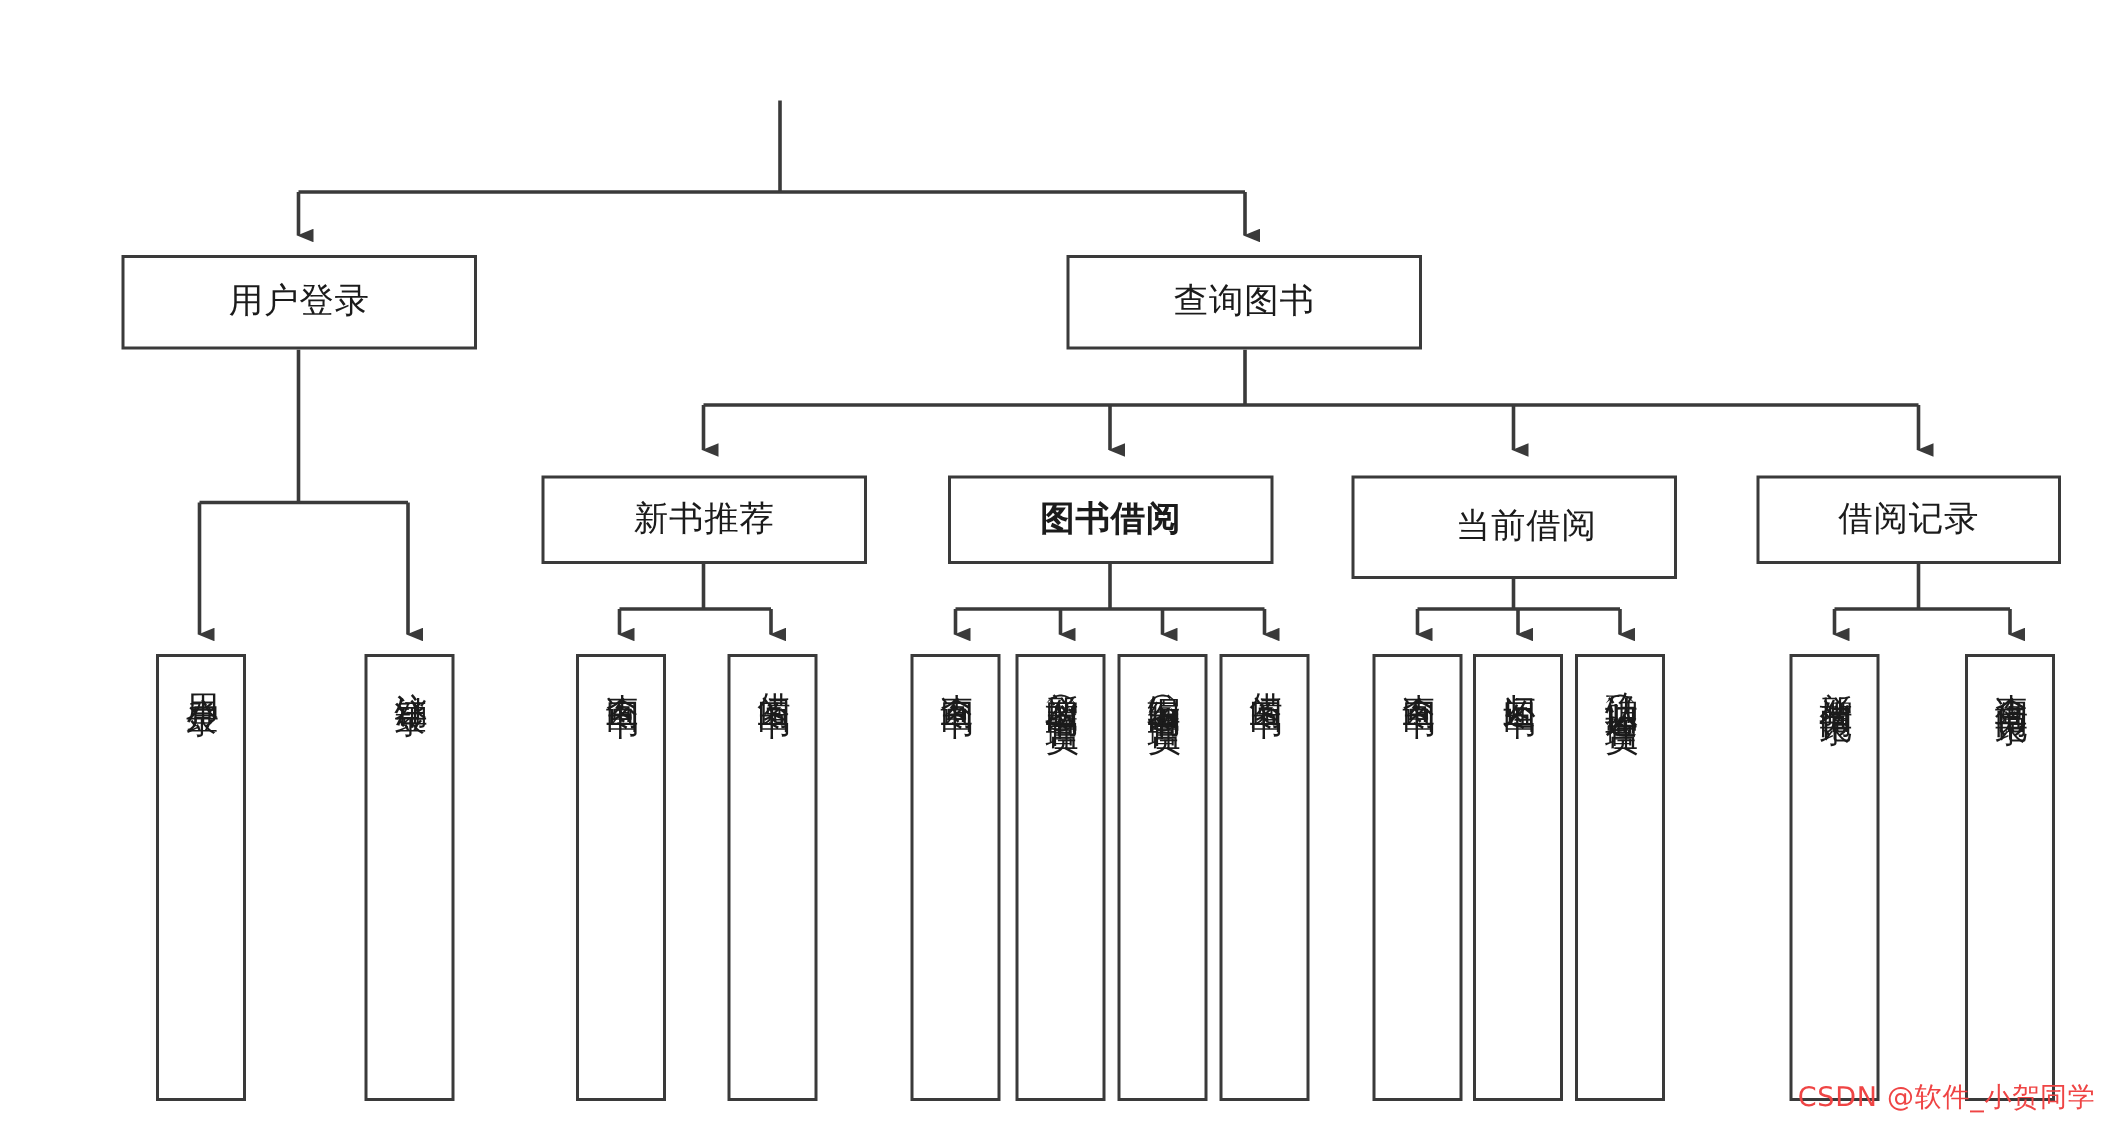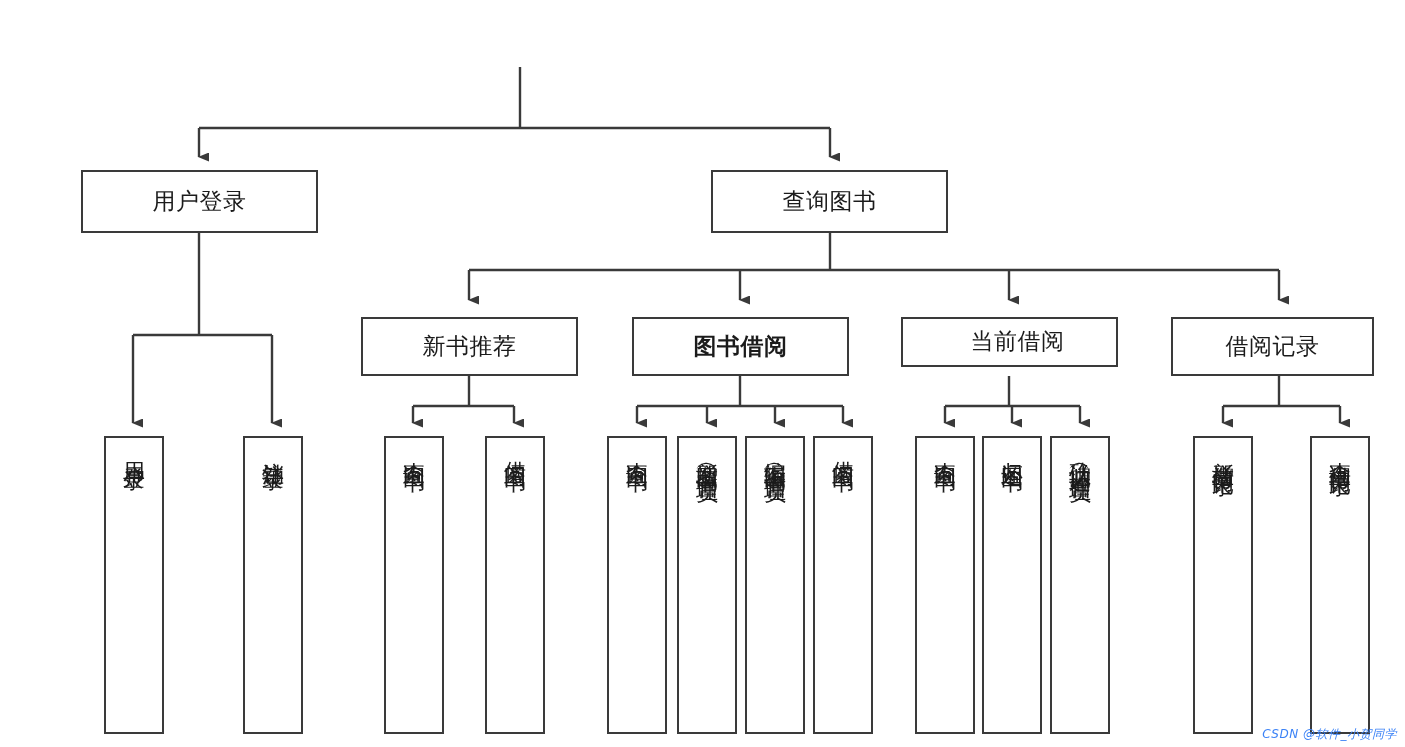--- a/index.html
+++ b/index.html
@@ -59,26 +59,25 @@
     text-orientation: upright;
     font-size: 22px;
     line-height: 1.0;
     letter-spacing: 3px;
     white-space: nowrap;
   }
   .watermark {
     position: absolute;
     right: 8px;
     bottom: 4px;
-    font-size: 12px;
-    color: #3b82f6;
+    font-size: 18px;
+    color: #ef4444;
     letter-spacing: 0.5px;
     white-space: nowrap;
     user-select: none;
-    font-style: italic;
   }
 </style>
 </head>
 <body>
 
 <div id="canvas">
 
   <svg class="edges" viewBox="0 0 1405 747">
     <defs>
       <marker id="arrow" markerWidth="9" markerHeight="11" refX="4.5" refY="10" orient="auto" markerUnits="userSpaceOnUse">
@@ -136,21 +135,21 @@
   <div class="node horiz" style="left:711px; top:170px; width:237px; height:63px;">
     <span class="label">查询图书</span>
   </div>
 
   <div class="node horiz" style="left:361px; top:317px; width:217px; height:59px;align-items:center;">
     <span class="label">新书推荐</span>
   </div>
   <div class="node horiz" style="left:632px; top:317px; width:217px; height:59px;font-weight:bold;">
     <span class="label">图书借阅</span>
   </div>
-  <div class="node horiz" style="left:901px; top:317px; width:217px; height:50px;padding-left:16px;">
+  <div class="node horiz" style="left:901px; top:317px; width:217px; height:69px;padding-left:16px;">
     <span class="label">当前借阅</span>
   </div>
   <div class="node horiz" style="left:1171px; top:317px; width:203px; height:59px;">
     <span class="label">借阅记录</span>
   </div>
 
   <div class="node vert" style="left:104px; top:436px; width:60px; height:298px;">
     <span class="label">用户登录</span>
   </div>
   <div class="node vert" style="left:243px; top:436px; width:60px; height:298px;">

